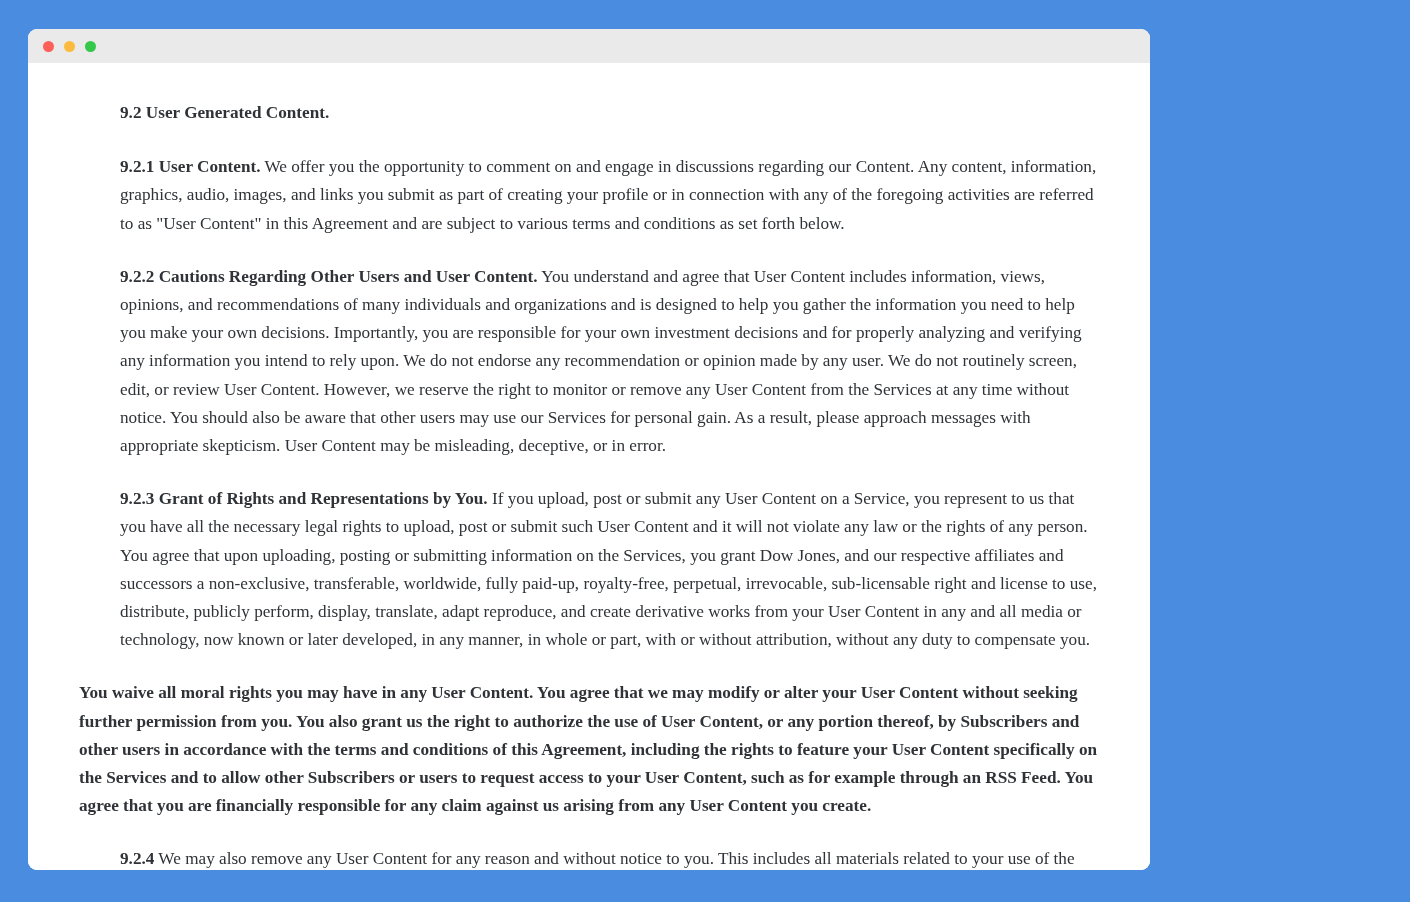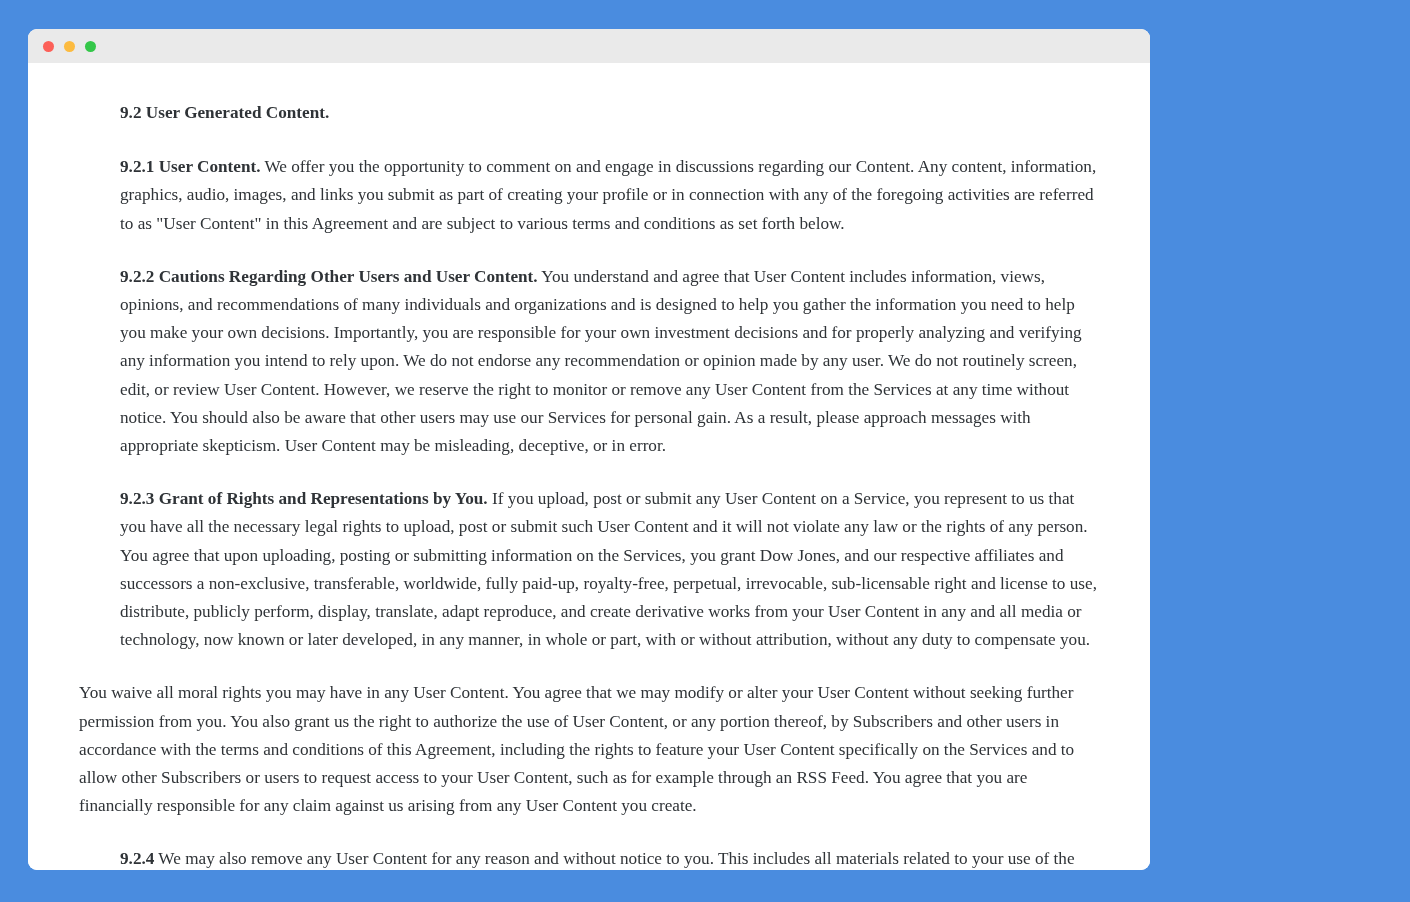--- a/index.html
+++ b/index.html
@@ -74,20 +74,21 @@
     padding-left: 41px;
     padding-right: 10px;
     text-align: left;
   }
 
   p.flush {
     margin: 0 0 25px 0;
     padding-left: 0px;
     padding-right: 3px;
     text-align: left;
+    font-weight: bold;
   }
 
   p.last {
     margin-bottom: 0;
   }
 
   .lead {
     font-weight: bold;
     margin-top: 8px;
   }

